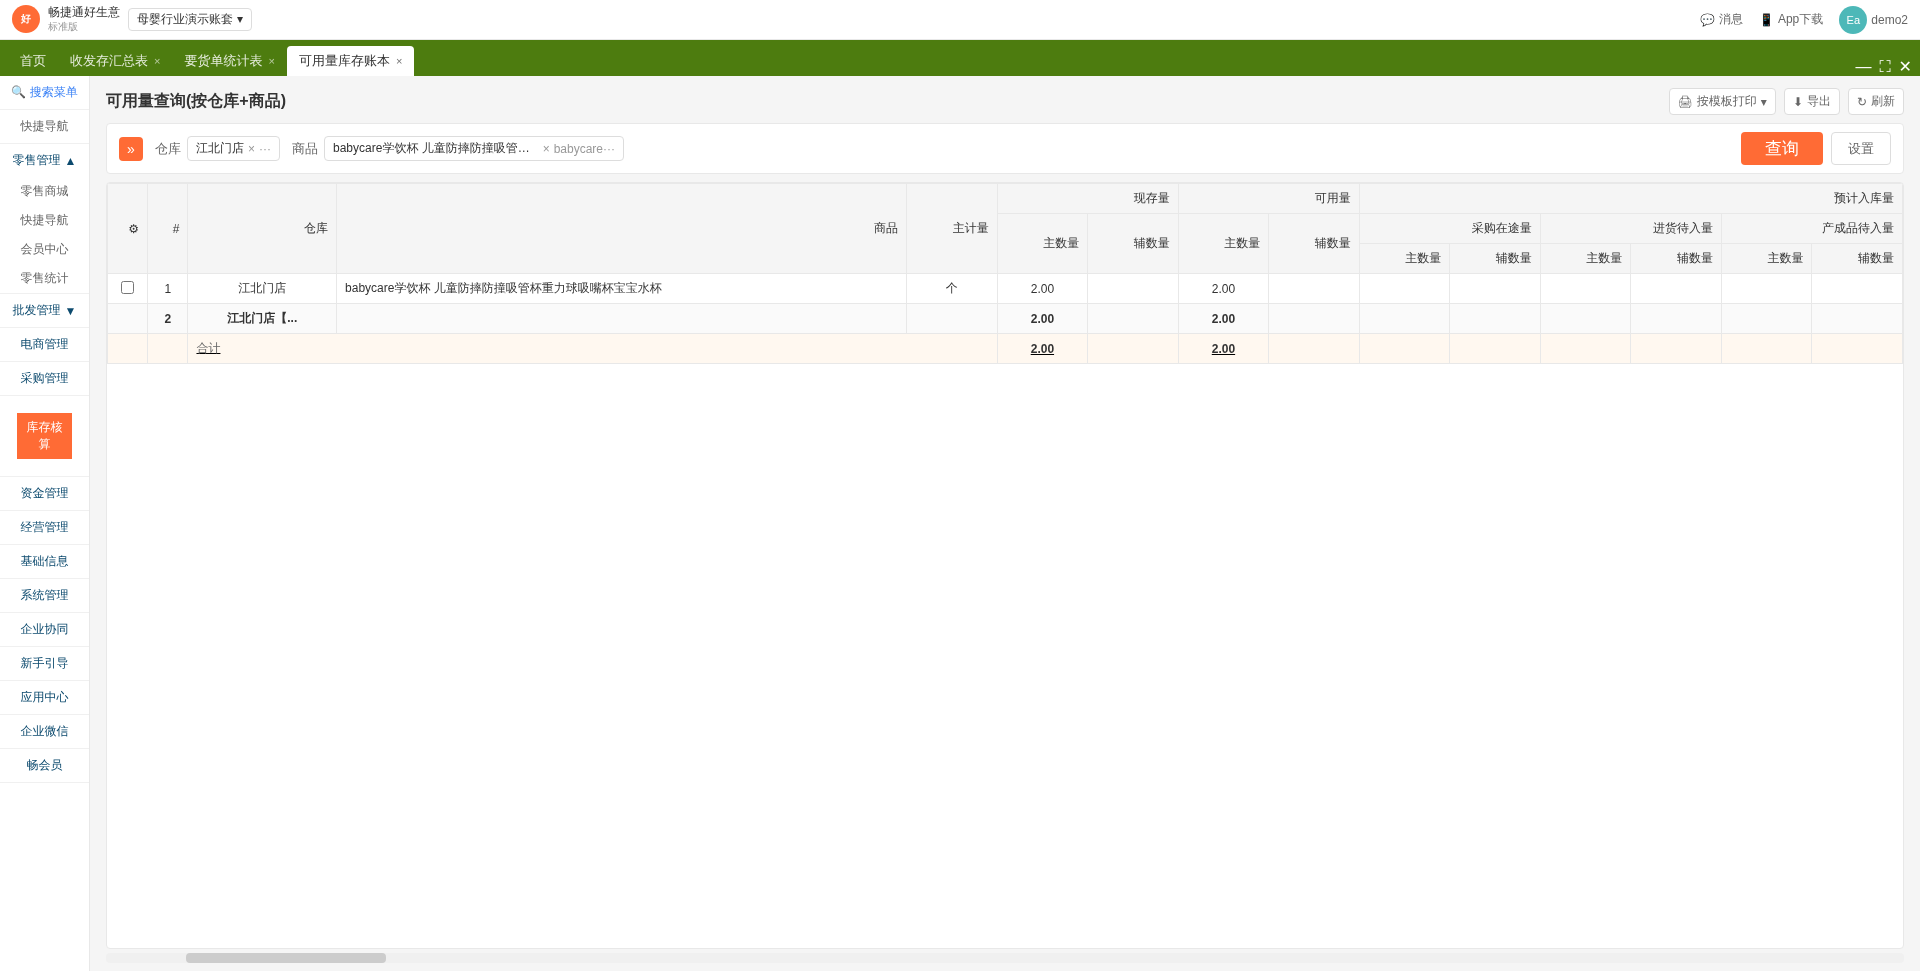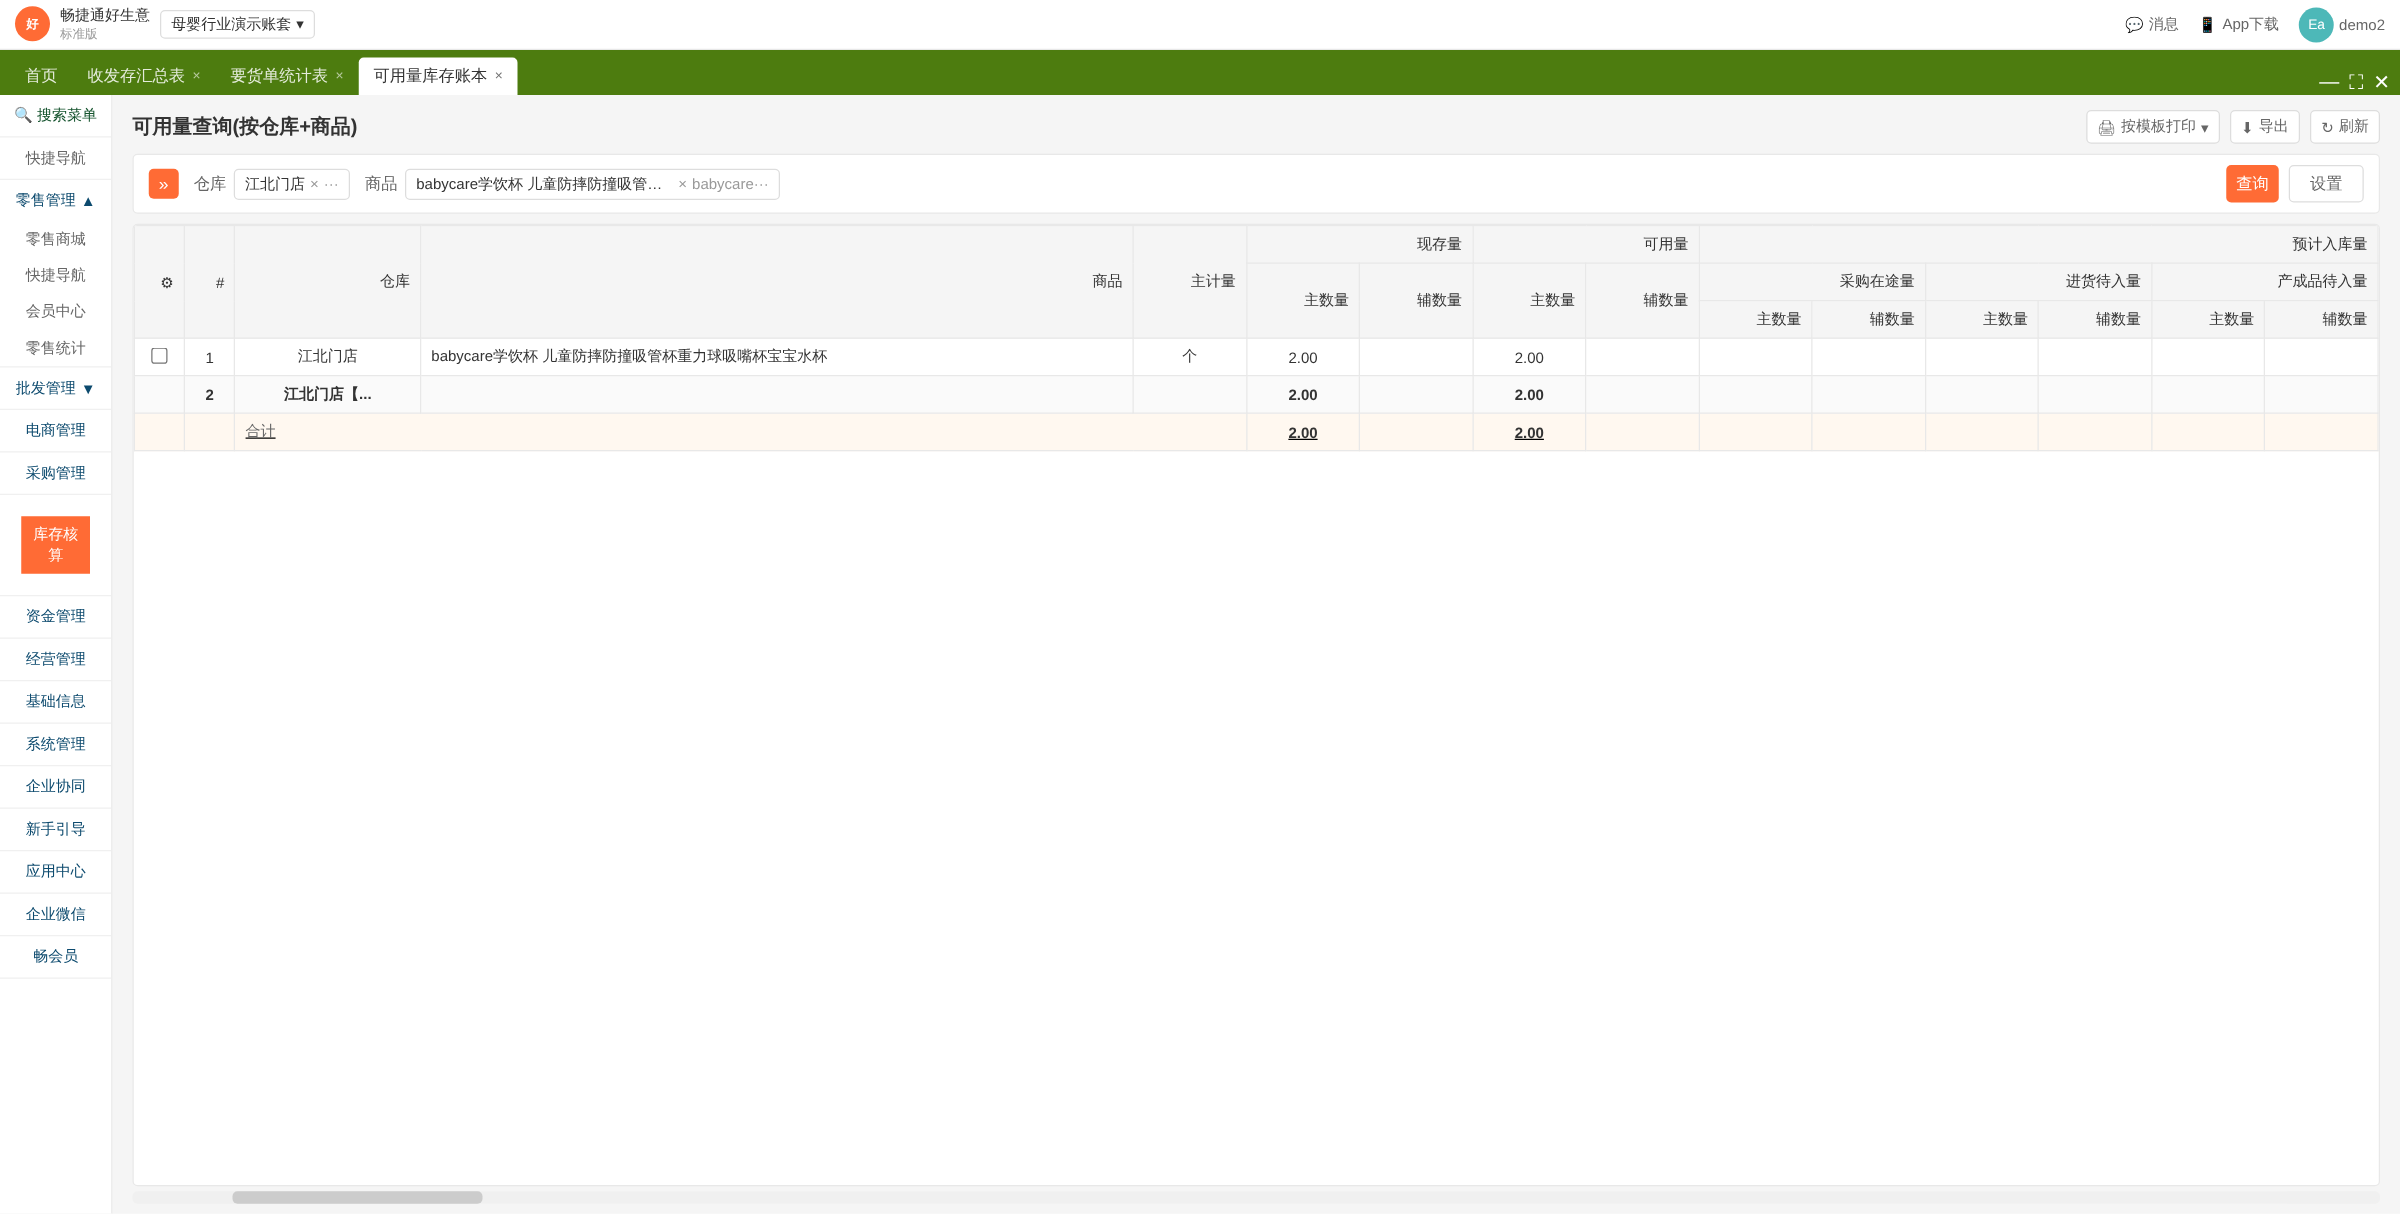--- a/index.html
+++ b/index.html
@@ -62,21 +62,21 @@
       background: #fff;
       border-right: 1px solid #e8e8e8;
       display: flex;
       flex-direction: column;
       flex-shrink: 0;
       overflow-y: auto;
     }
     .sidebar-search {
       padding: 8px;
       font-size: 12px;
-      color: #14532d;
+      color: #3b82f6;
       cursor: pointer;
       border-bottom: 1px solid #f0f0f0;
       text-align: center;
     }
     .sidebar-nav {
       padding: 4px;
       font-size: 12px;
       color: #666;
       cursor: pointer;
       text-align: center;
@@ -156,21 +156,21 @@
     .filter-value {
       display: flex; align-items: center; gap: 4px;
       border: 1px solid #ddd; border-radius: 4px;
       padding: 3px 8px; font-size: 12px; color: #333;
       background: #fff; min-width: 80px;
     }
     .filter-more { color: #999; cursor: pointer; }
     .filter-actions { margin-left: auto; display: flex; gap: 8px; }
     .btn-primary {
       background: #ff6b35; color: white; border: none;
-      padding: 5px 8px; border-radius: 4px; cursor: pointer; font-size: 13px;
+      padding: 5px 24px; border-radius: 4px; cursor: pointer; font-size: 17px;
     }
     .btn-secondary {
       background: #fff; color: #666; border: 1px solid #ddd;
       padding: 5px 16px; border-radius: 4px; cursor: pointer; font-size: 13px;
     }
 
     
     .table-container {
       flex: 1;
       margin: 0 16px;

